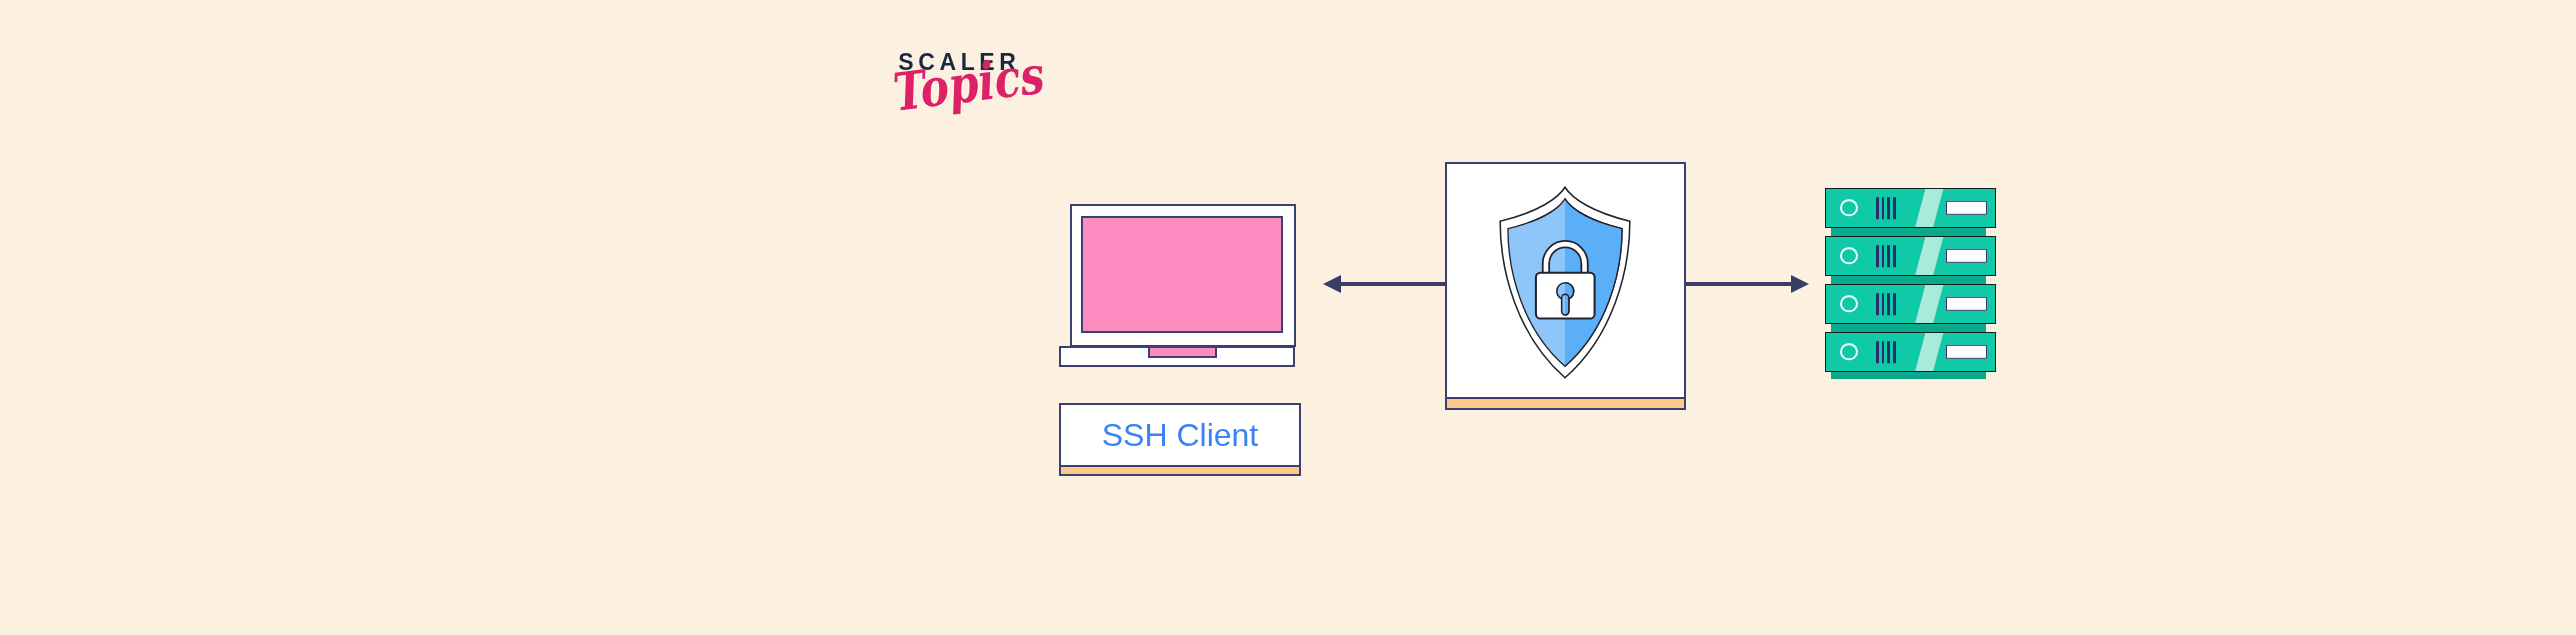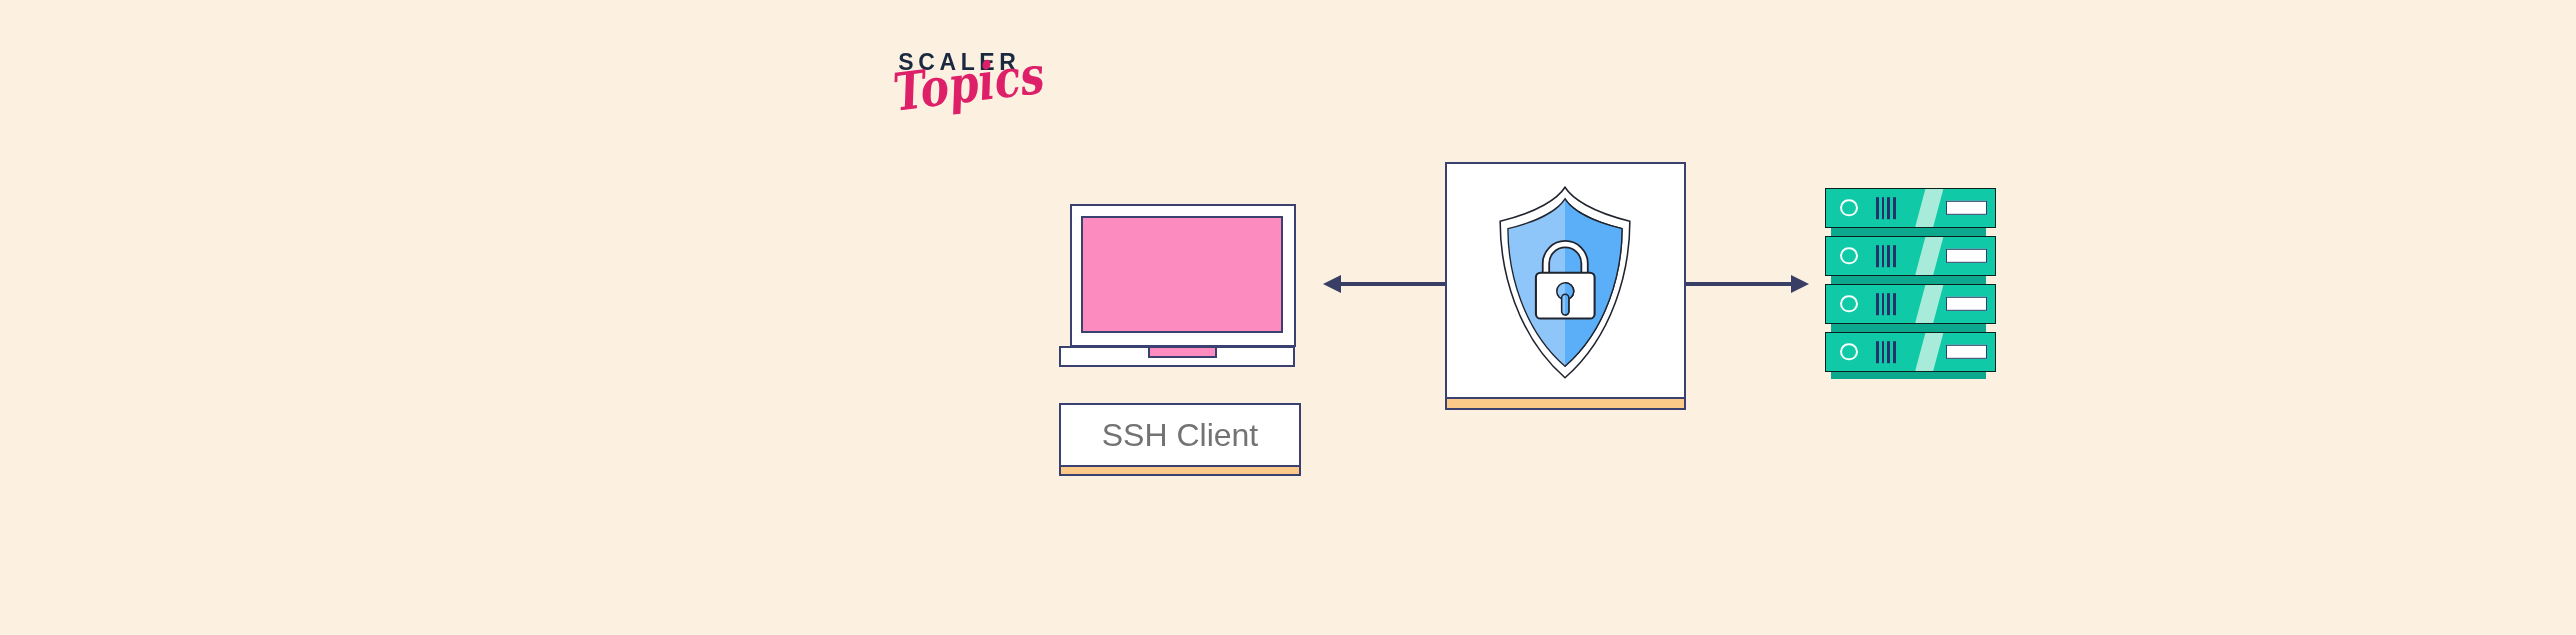--- a/index.html
+++ b/index.html
@@ -82,21 +82,21 @@
     position:absolute;right:7.7px;top:50%;transform:translateY(-50%);
     width:41px;height:14.4px;background:#FFFFFF;border:1.5px solid #2A3F6E;box-sizing:border-box;
   }
   
   .node-label{
     position:absolute;top:403px;height:73px;background:#FFFFFF;
     border:2.1px solid #3A4070;box-sizing:border-box;
     display:flex;align-items:center;justify-content:center;
   }
   .node-label .label-text{
-    font-size:32px;color:#737373;margin-bottom:7.2px;
+    font-size:32px;color:#3b82f6;margin-bottom:7.2px;
   }
   .label-strip{
     position:absolute;left:0;bottom:0;width:100%;height:9.3px;
     background:#FBCA88;border-top:2.1px solid #3A4070;box-sizing:border-box;
   }
   .node-label.client{left:1059px;width:242px;}
   .node-label.server{left:1785px;width:248px;}
 </style>
 </head>
 <body>

